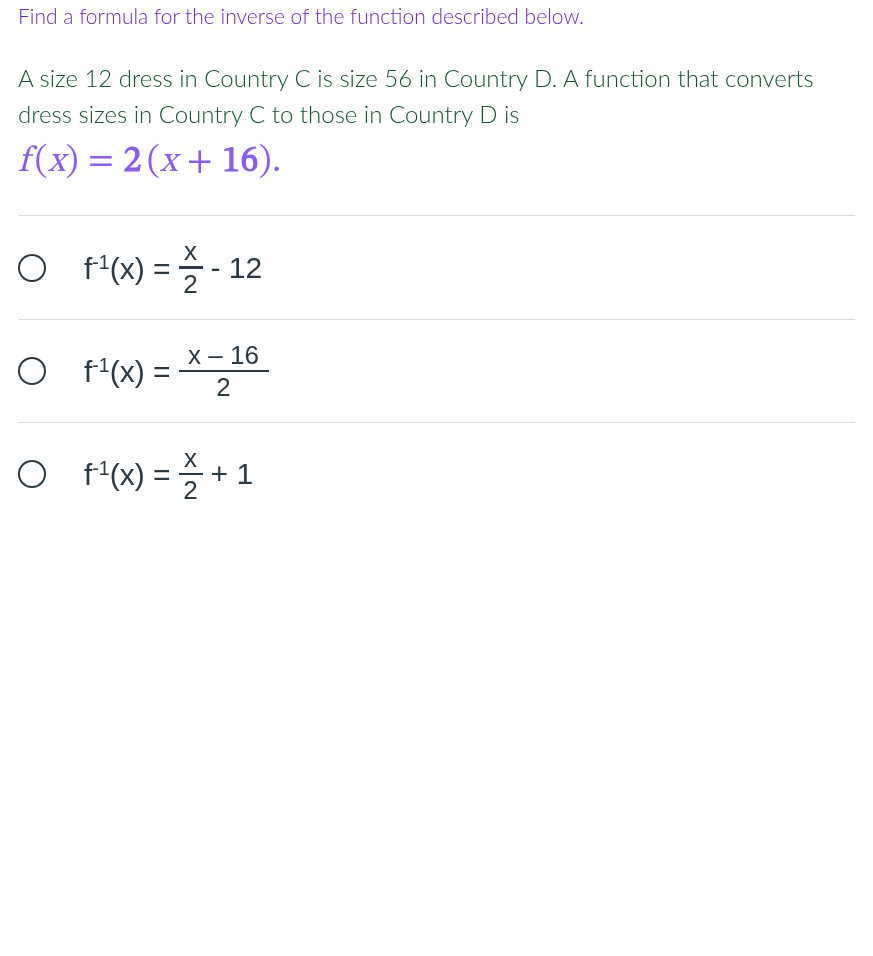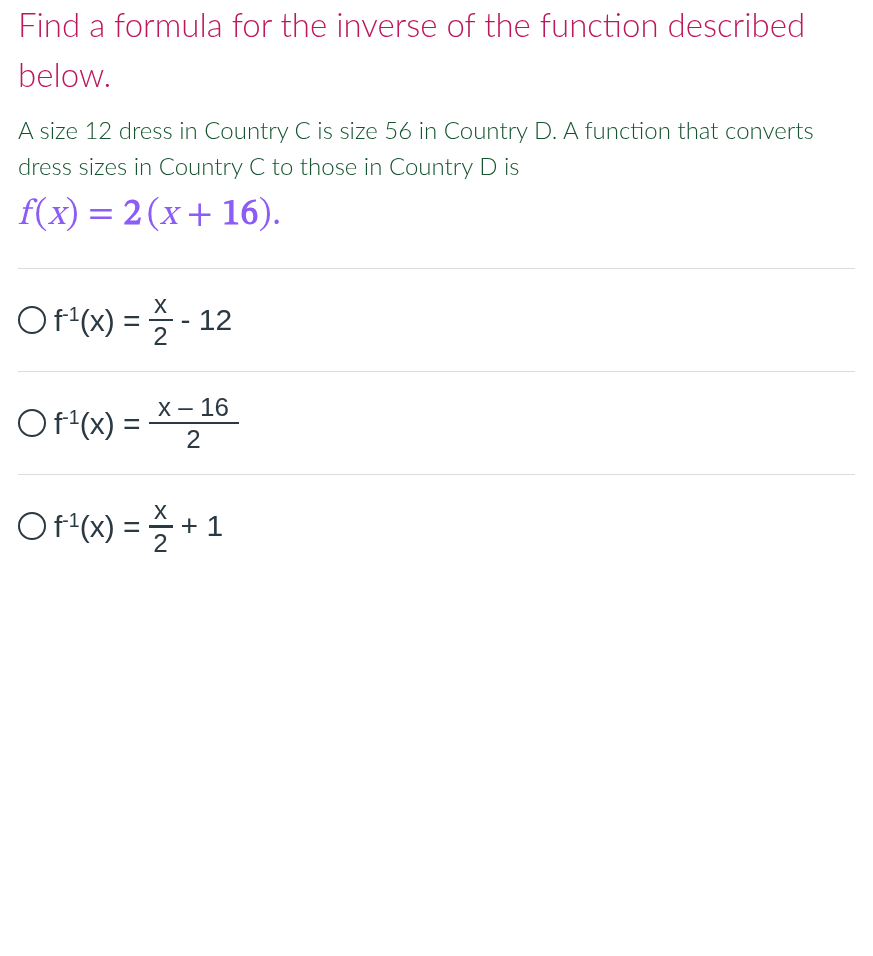--- a/index.html
+++ b/index.html
@@ -5,24 +5,24 @@
   * { box-sizing: border-box; margin: 0; padding: 0; }
   html, body { width: 873px; height: 956px; }
   body {
     font-family: "Helvetica Neue", "Lato", Arial, sans-serif;
     background: #ffffff;
     color: #2b3943;
     padding: 0px 18px 18px 18px;
     font-weight: 300;
   }
   .prompt {
-    font-size: 33px;
+    font-size: 21px;
     line-height: 1.5;
-    color: #be185d;
-    margin-bottom: 13px;
+    color: #6d28d9;
+    margin-bottom: 28px;
   }
   .context {
     font-size: 24px;
     line-height: 1.52;
     color: #14532d;
     margin-bottom: 8px;
   }
   .formula {
     font-family: "Cambria Math", "STIX Two Math", "Latin Modern Math", serif;
     font-size: 36px;
@@ -31,21 +31,21 @@
     letter-spacing: 0.5px;
     font-weight: 400;
   }
   .formula .it { font-style: italic; }
   .options { }
   .option {
     border-top: 1.5px solid #d9dde0;
     padding: 22px 4px 22px 0px;
     display: flex;
     align-items: center;
-    gap: 8px;
+    gap: 38px;
   }
   .option:last-child { border-bottom: 0; padding-bottom: 6px;}
   .radio {
     width: 28px;
     height: 28px;
     min-width: 28px;
     border: 2.5px solid #2b3943;
     border-radius: 50%;
     background: #fff;
   }

